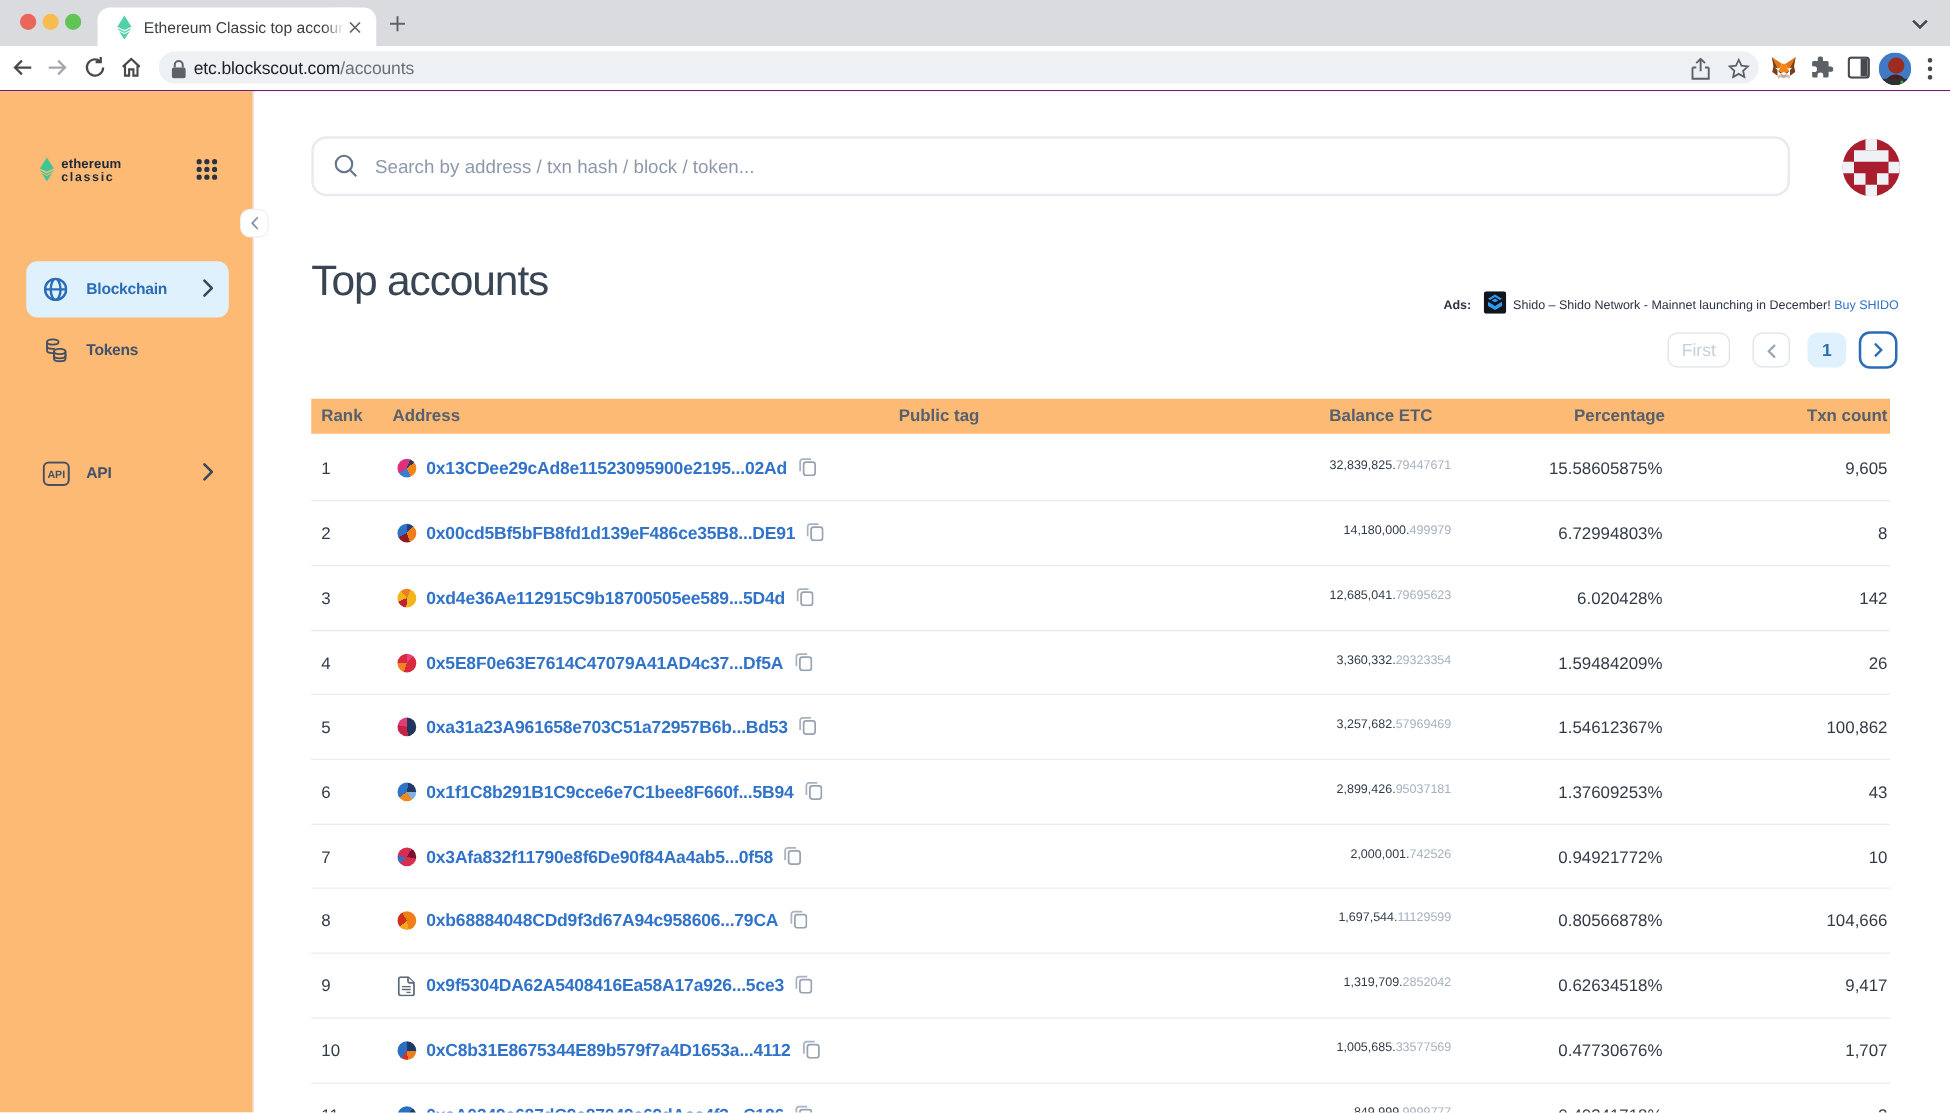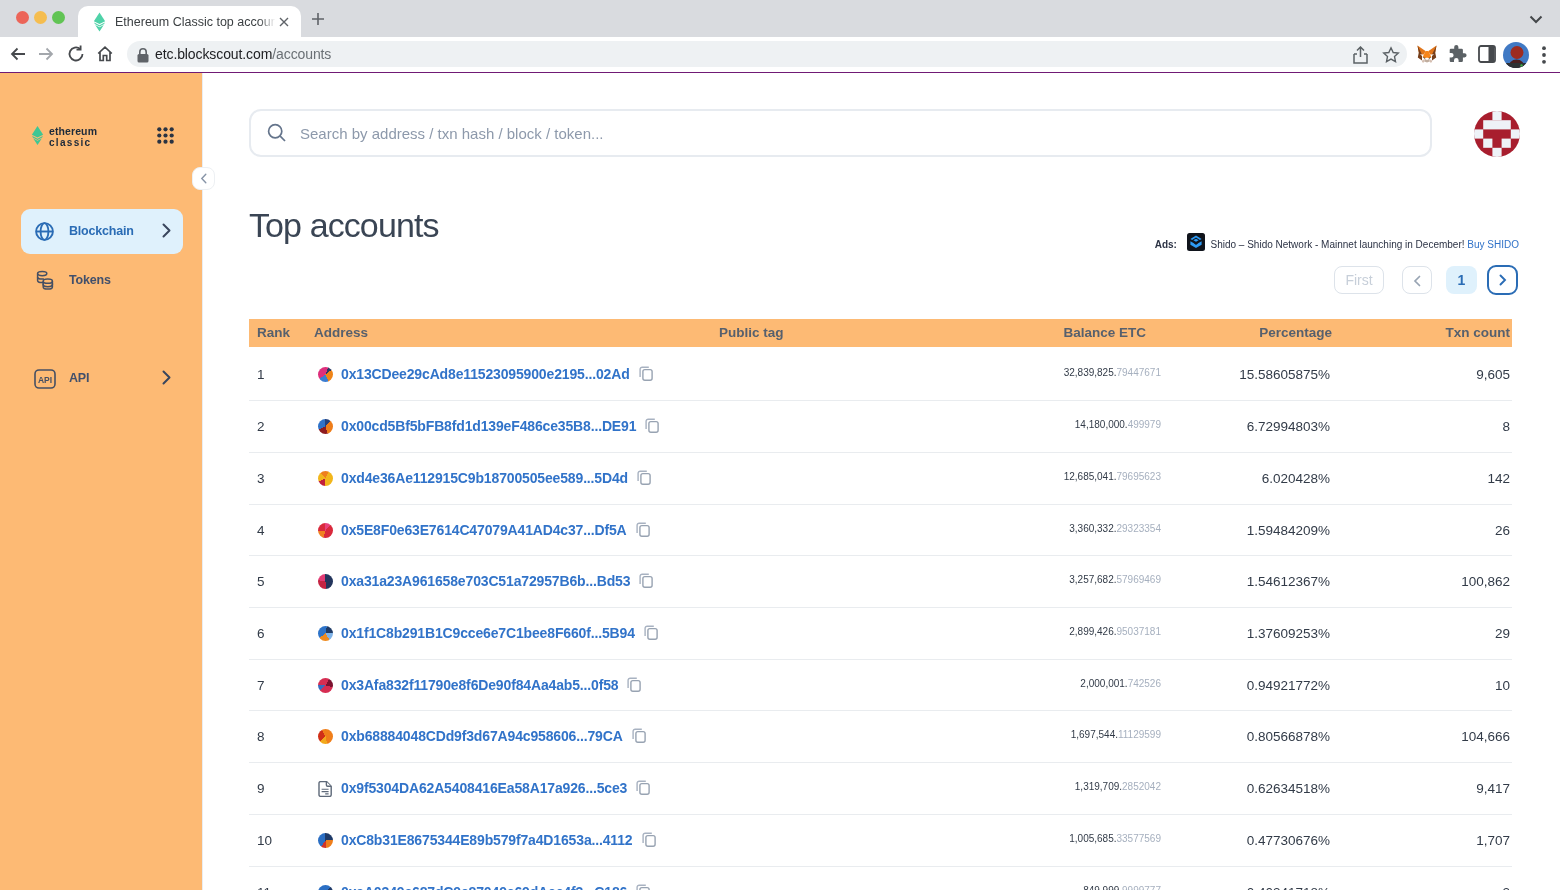--- a/index.html
+++ b/index.html
@@ -344,21 +344,21 @@
       </div>
       <div class="tr" style="top:534.0px;">
         <span class="rank">6</span>
         <span class="avatar" style="background:conic-gradient(from 10deg, #1f3b66 0 22%, #7fb3e8 22% 38%, #ee8a1f 38% 62%, #2e74c9 62% 100%);"></span>
         <span class="addr">0x1f1C8b291B1C9cce6e7C1bee8F660f...5B94<svg class="copyic" width="14" height="15" viewBox="0 0 14 15">
             <path d="M9.8 1.2 H3.2 a2.1 2.1 0 0 0 -2.1 2.1 V11" fill="none" stroke="#a8b2c1" stroke-width="1.4"></path>
             <rect x="3.9" y="3.6" width="9.2" height="10.6" rx="2" fill="#fff" stroke="#98a3b2" stroke-width="1.4"></rect>
           </svg></span>
         <span class="bal">2,899,426.<span class="dec">95037181</span></span>
         <span class="pct">1.37609253%</span>
-        <span class="txn">29</span>
+        <span class="txn">43</span>
       </div>
       <div class="tr" style="top:585.7px;">
         <span class="rank">7</span>
         <span class="avatar" style="background:conic-gradient(from 30deg, #7c1230 0 20%, #d62d52 20% 55%, #386cc0 55% 68%, #d62d52 68% 100%);"></span>
         <span class="addr">0x3Afa832f11790e8f6De90f84Aa4ab5...0f58<svg class="copyic" width="14" height="15" viewBox="0 0 14 15">
             <path d="M9.8 1.2 H3.2 a2.1 2.1 0 0 0 -2.1 2.1 V11" fill="none" stroke="#a8b2c1" stroke-width="1.4"></path>
             <rect x="3.9" y="3.6" width="9.2" height="10.6" rx="2" fill="#fff" stroke="#98a3b2" stroke-width="1.4"></rect>
           </svg></span>
         <span class="bal">2,000,001.<span class="dec">742526</span></span>
         <span class="pct">0.94921772%</span>

